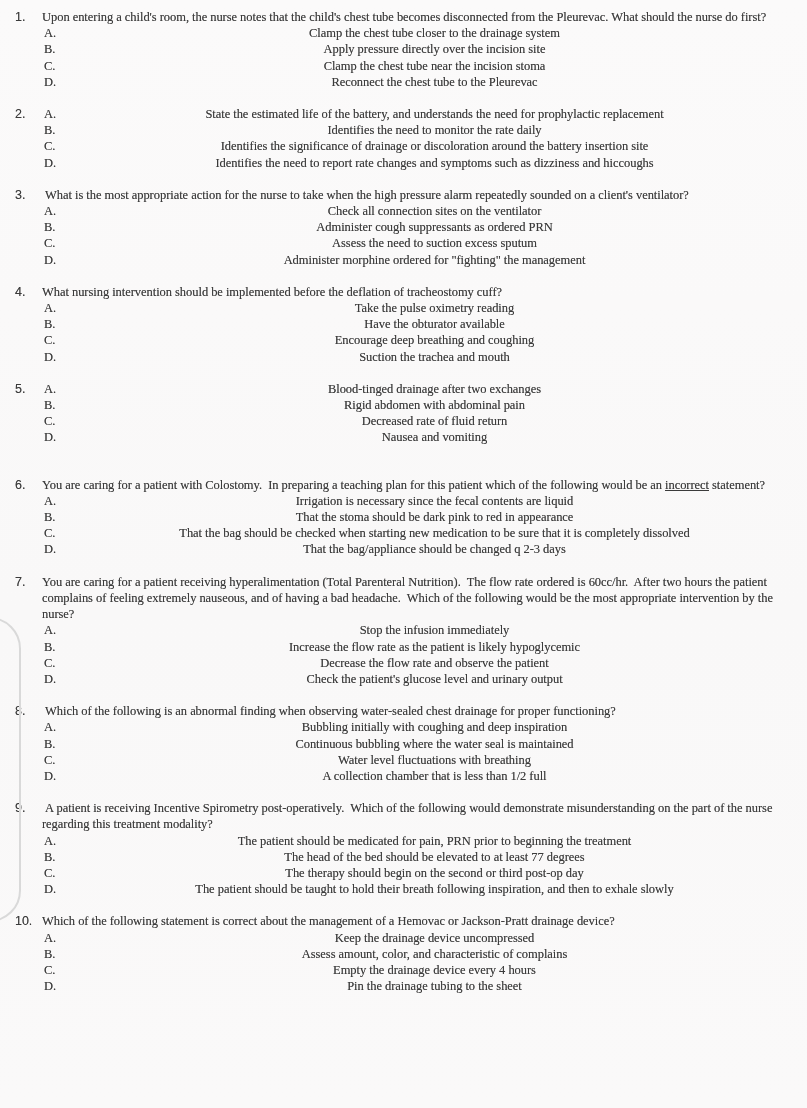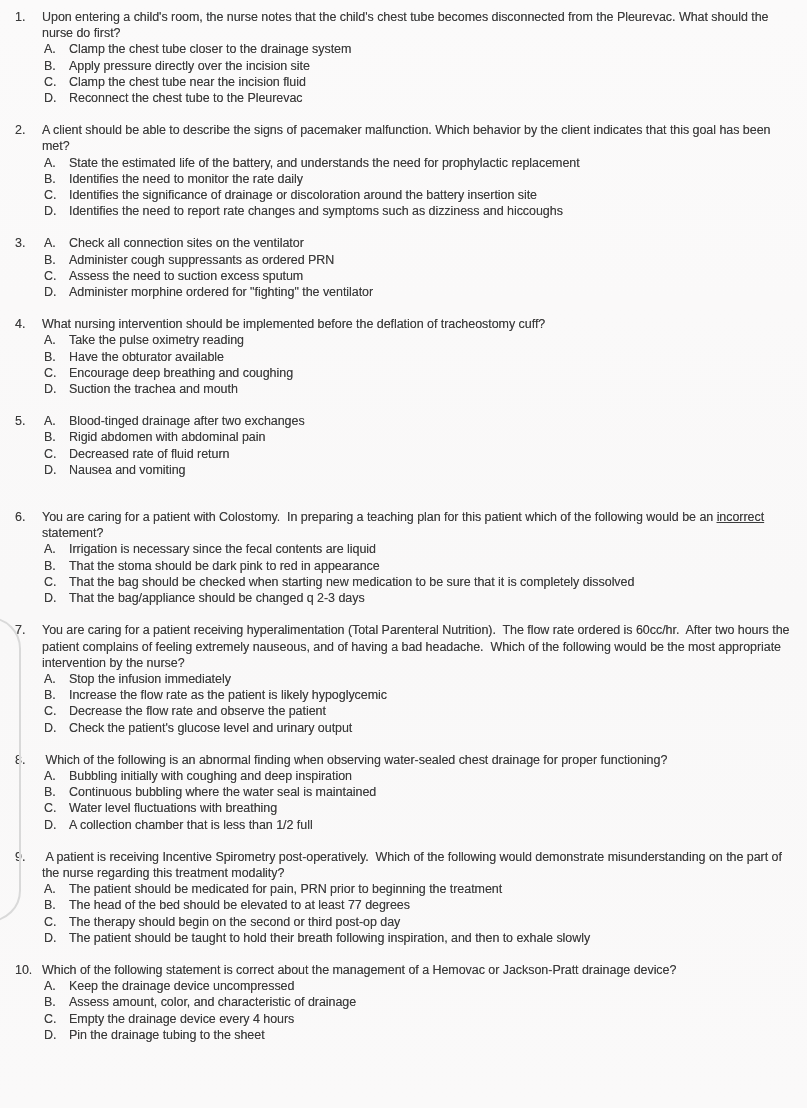--- a/index.html
+++ b/index.html
@@ -17,25 +17,25 @@
     font-family: "Liberation Sans", "DejaVu Sans", sans-serif;
     font-size: 12.5px;
     line-height: 16.2px;
     letter-spacing: -0.05px;
     color: #3b3b3b;
     text-shadow: 0 0 0.55px rgba(59,59,59,0.55);
   }
   .question { display: flex; margin-bottom: 16px; }
   .question.gap-large { margin-bottom: 31px; }
   .qnum { flex: 0 0 27px; }
-  .qbody { flex: 1; min-width: 0; padding-right: 2px; }
+  .qbody { flex: 1; min-width: 0; padding-right: 2px; font-family: Liberation Serif, serif; }
   .qtext { white-space: pre-wrap; }
   .opt { display: flex; margin-left: 2px; }
   .olet { flex: 0 0 25px; }
-  .otext { white-space: pre-wrap; flex: 1; min-width: 0; }
+  .otext { white-space: pre-wrap; flex: 1; min-width: 0; text-align: center; }
   .ul { text-decoration: underline; text-align: right; }
   .curl-mark {
     position: absolute;
     left: -42px; top: 617px;
     width: 59px; height: 301px;
     border: 2px solid #d9d9d9;
     border-radius: 32px;
     pointer-events: none;
   }
 </style>
@@ -54,33 +54,32 @@
       <div class="opt">
           <div class="olet">A.</div>
           <div class="otext">Clamp the chest tube closer to the drainage system</div>
         </div>
             <div class="opt">
           <div class="olet">B.</div>
           <div class="otext">Apply pressure directly over the incision site</div>
         </div>
             <div class="opt">
           <div class="olet">C.</div>
-          <div class="otext">Clamp the chest tube near the incision fluid</div>
+          <div class="otext">Clamp the chest tube near the incision stoma</div>
         </div>
             <div class="opt">
           <div class="olet">D.</div>
           <div class="otext">Reconnect the chest tube to the Pleurevac</div>
         </div>
           </div>
     </div>
   </div>
       <div class="question">
     <div class="qnum">2.</div>
     <div class="qbody">
-      <div class="qtext">A client should be able to describe the signs of pacemaker malfunction. Which behavior by the client indicates that this goal has been met?</div>
       <div>
 
       <div class="opt">
           <div class="olet">A.</div>
           <div class="otext">State the estimated life of the battery, and understands the need for prophylactic replacement</div>
         </div>
             <div class="opt">
           <div class="olet">B.</div>
           <div class="otext">Identifies the need to monitor the rate daily</div>
         </div>
@@ -91,37 +90,38 @@
             <div class="opt">
           <div class="olet">D.</div>
           <div class="otext">Identifies the need to report rate changes and symptoms such as dizziness and hiccoughs</div>
         </div>
           </div>
     </div>
   </div>
       <div class="question">
     <div class="qnum">3.</div>
     <div class="qbody">
+      <div class="qtext"> What is the most appropriate action for the nurse to take when the high pressure alarm repeatedly sounded on a client's ventilator?</div>
       <div>
 
       <div class="opt">
           <div class="olet">A.</div>
           <div class="otext">Check all connection sites on the ventilator</div>
         </div>
             <div class="opt">
           <div class="olet">B.</div>
           <div class="otext">Administer cough suppressants as ordered PRN</div>
         </div>
             <div class="opt">
           <div class="olet">C.</div>
           <div class="otext">Assess the need to suction excess sputum</div>
         </div>
             <div class="opt">
           <div class="olet">D.</div>
-          <div class="otext">Administer morphine ordered for "fighting" the ventilator</div>
+          <div class="otext">Administer morphine ordered for "fighting" the management</div>
         </div>
           </div>
     </div>
   </div>
       <div class="question">
     <div class="qnum">4.</div>
     <div class="qbody">
       <div class="qtext">What nursing intervention should be implemented before the deflation of tracheostomy cuff?</div>
       <div>
 
@@ -273,21 +273,21 @@
     <div class="qbody">
       <div class="qtext">Which of the following statement is correct about the management of a Hemovac or Jackson-Pratt drainage device?</div>
       <div>
 
       <div class="opt">
           <div class="olet">A.</div>
           <div class="otext">Keep the drainage device uncompressed</div>
         </div>
             <div class="opt">
           <div class="olet">B.</div>
-          <div class="otext">Assess amount, color, and characteristic of drainage</div>
+          <div class="otext">Assess amount, color, and characteristic of complains</div>
         </div>
             <div class="opt">
           <div class="olet">C.</div>
           <div class="otext">Empty the drainage device every 4 hours</div>
         </div>
             <div class="opt">
           <div class="olet">D.</div>
           <div class="otext">Pin the drainage tubing to the sheet</div>
         </div>
           </div>

